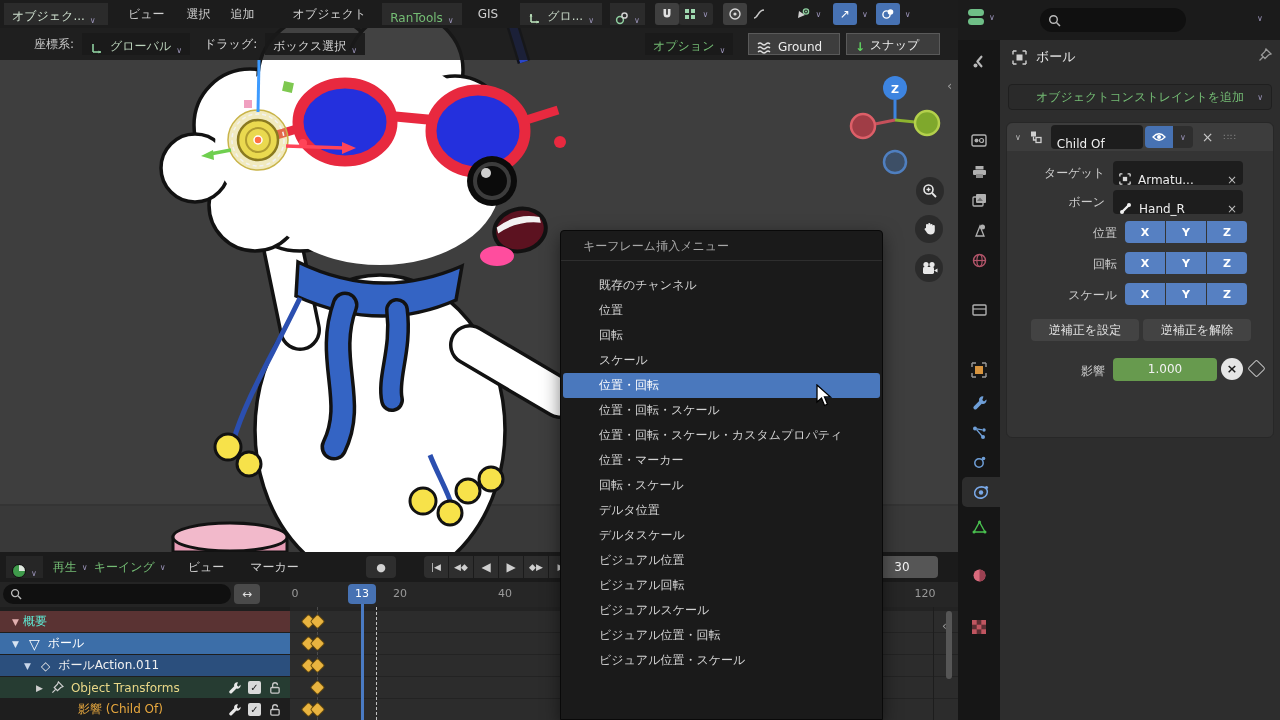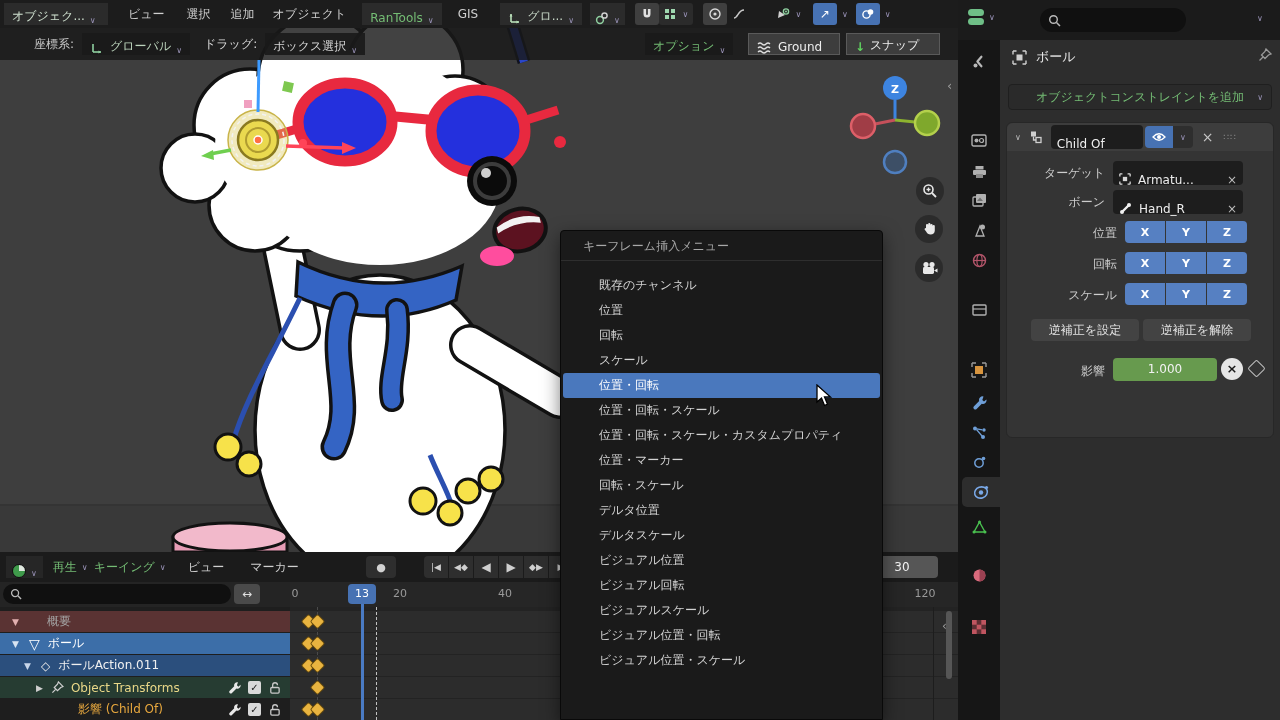--- a/index.html
+++ b/index.html
@@ -143,21 +143,21 @@
     </svg>
 
     <div class="abs hs" id="vp-h1">
       <div class="chip" style="background:#2b2b2b;min-width:104px">
         <span style="color:#cfe0cf">オブジェク...</span>
         <span class="chev">∨</span>
       </div>
       <span class="menu-text" style="margin-left:12px">ビュー</span>
       <span class="menu-text" style="margin-left:8px">選択</span>
       <span class="menu-text" style="margin-left:6px">追加</span>
-      <span class="menu-text" style="margin-left:4px">オブジェクト</span>
+      <span class="menu-text" style="margin-left:24px">オブジェクト</span>
       <div class="chip" style="margin-left:8px;background:#2b2b2b">
         <span class="greent">RanTools</span>
         <span class="chev">∨</span>
       </div>
       <span class="menu-text" style="margin-left:8px">GIS</span>
 
       <div class="chip" style="margin-left:14px;background:#2b2b2b">
         <svg class="mini" viewBox="0 0 14 14">
           <line x1="3" y1="11" x2="11" y2="11" stroke="#b9e0b9" stroke-width="1.6"></line>
           <line x1="3" y1="11" x2="3" y2="3" stroke="#b9e0b9" stroke-width="1.6"></line>
@@ -596,21 +596,21 @@
 
       <div class="abs" style="left:656px;top:4px;width:6px;height:68px;background:#565656;border-radius:3px"></div>
       <span class="abs" style="left:652px;top:12px;color:#9a9a9a;font-size:12px">‹</span>
     </div>
 
     <div class="abs" style="left:361px;top:52px;width:2.5px;height:116px;background:#4a7bc4;z-index:3"></div>
 
     <div id="tl-channels">
       <div class="chrow" style="top:4px;background:#5a3333">
         <span style="margin-left:12px;color:#e2b0b0;font-size:9px">▼</span>
-        <span style="margin-left:28px;color:#a3a3a3">概要</span>
+        <span style="margin-left:4px;color:#5eead4">概要</span>
       </div>
       <div class="chrow" style="top:26px;background:#3c6ea8">
         <span style="margin-left:12px;color:#d8e4f2;font-size:9px">▼</span>
         <span style="margin-left:10px;color:#fff;font-size:14px">▽</span>
         <span style="margin-left:8px;color:#fff">ボール</span>
       </div>
       <div class="chrow" style="top:48px;background:#2b4f7d">
         <span style="margin-left:24px;color:#c8d6ea;font-size:9px">▼</span>
         <span style="margin-left:10px;color:#e8e8e8;font-size:12px">◇</span>
         <span style="margin-left:8px;color:#f0f0f0">ボールAction.011</span>

